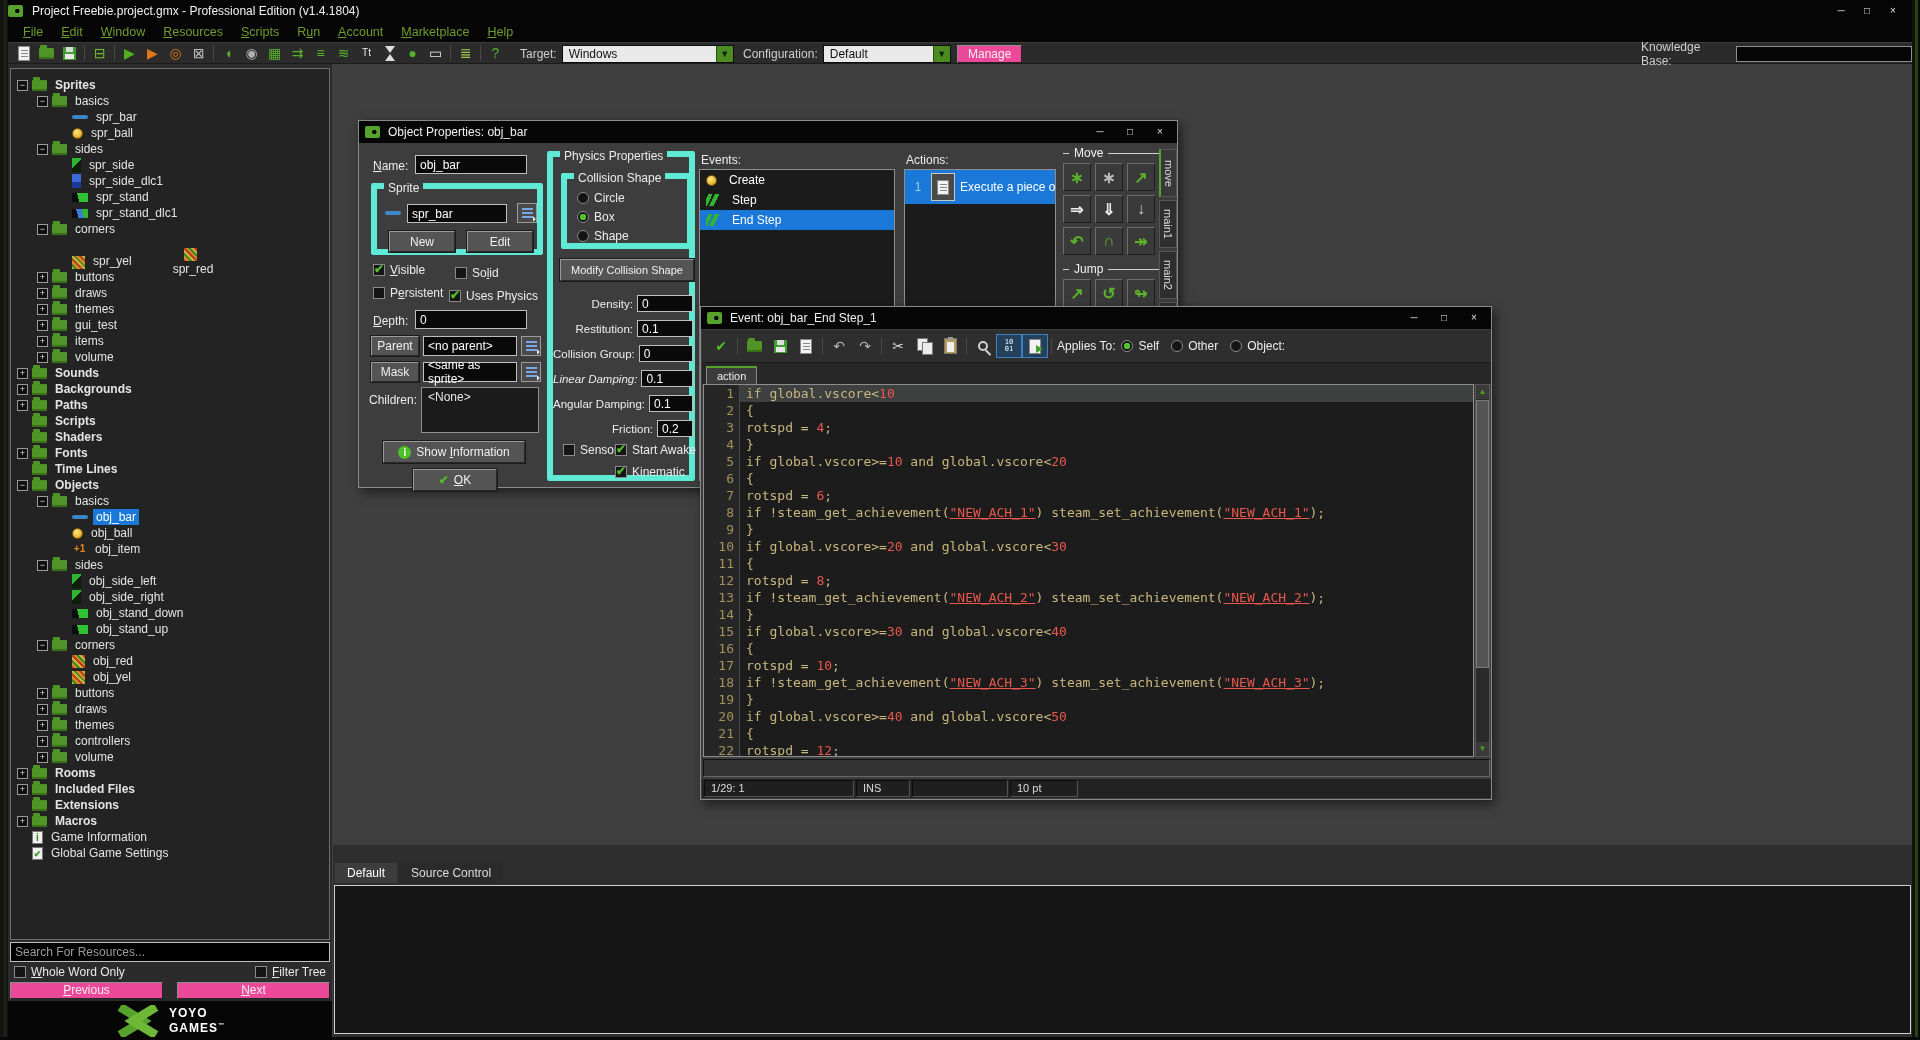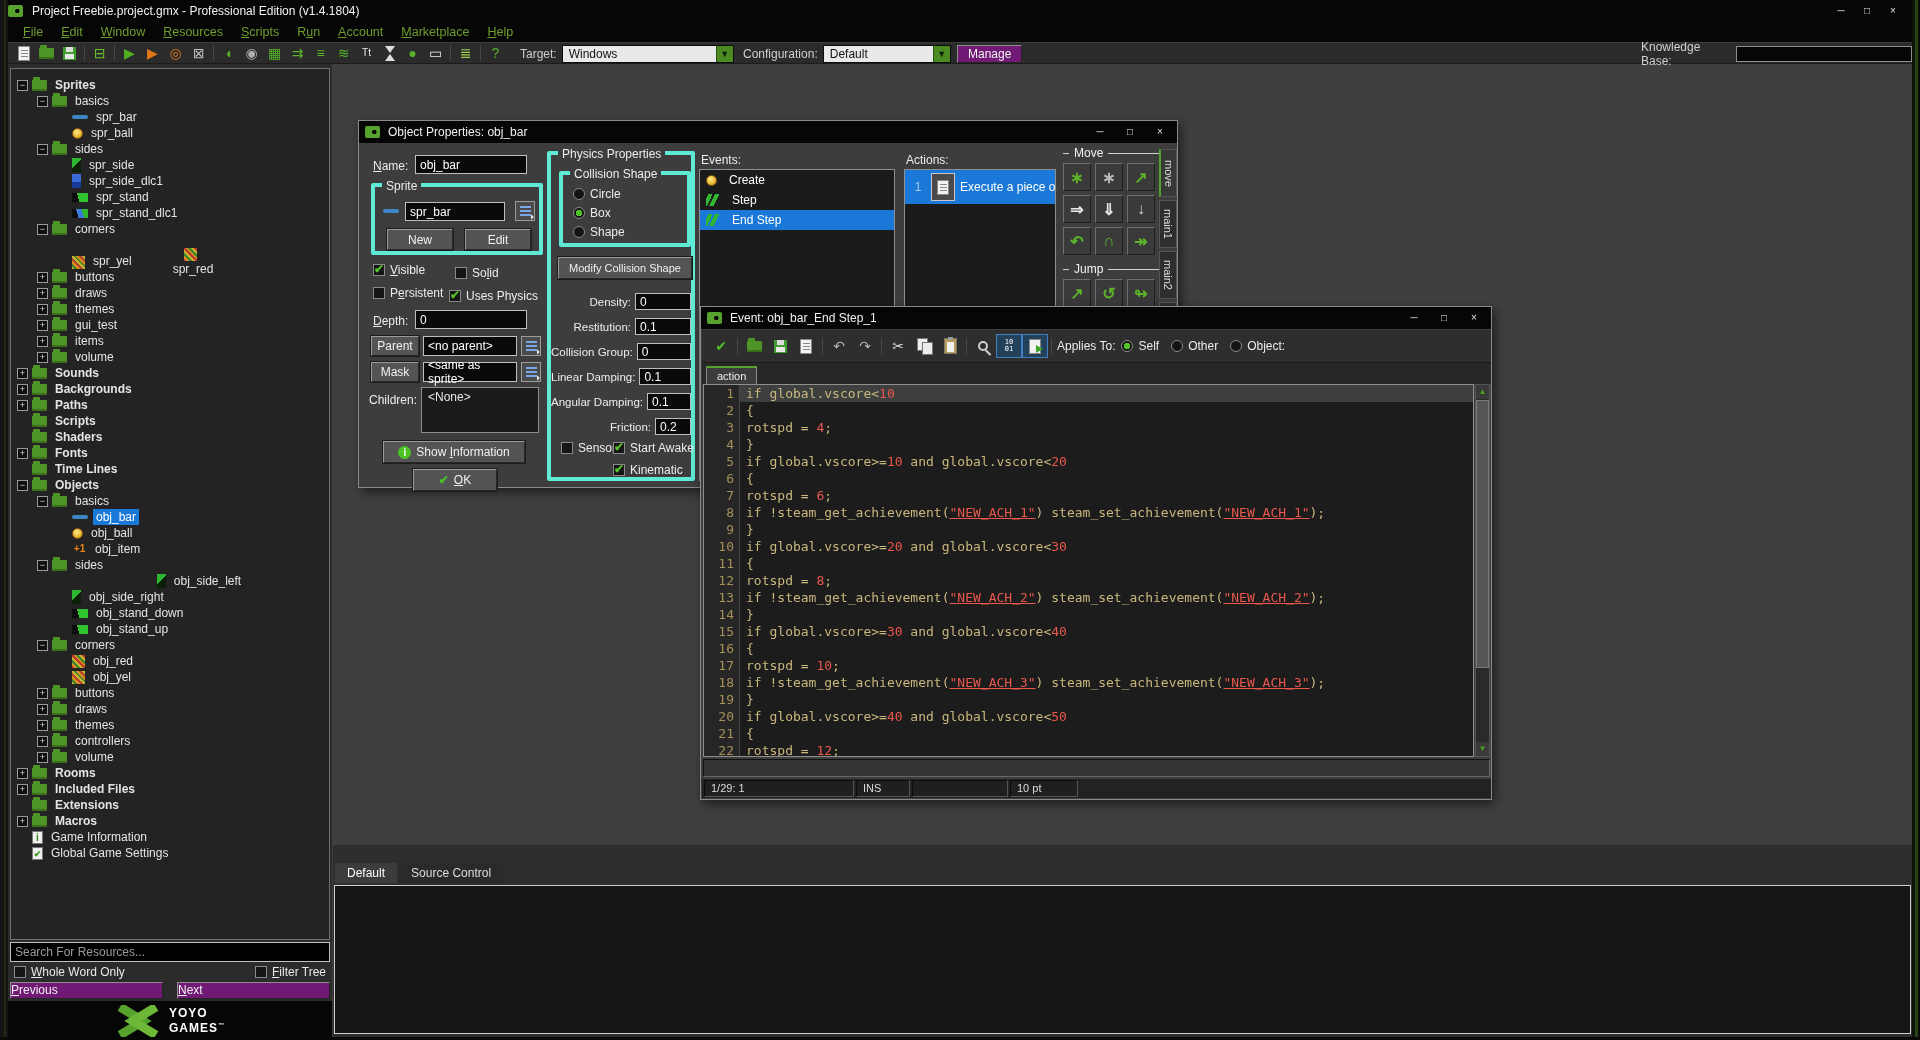--- a/index.html
+++ b/index.html
@@ -26,21 +26,21 @@
 .tb-btn.active{border:1px solid #3f7fc2;background:#24415c}
 .tb-glyph{font-size:14px;line-height:14px}
 .tb-sep{width:1px;height:16px;background:#141414;border-right:1px solid #474747;margin:0 3px;display:inline-block}
 .tb-txt2{flex-direction:column}
 .tb-txt2 span{font-size:7px;line-height:7px;color:#fff;font-family:"DejaVu Sans Mono",monospace}
 .tb-group{position:absolute;top:2px;display:flex;align-items:center;height:18px}
 .tb-label{color:#cfcfcf;margin-right:5px}
 .combo{background:#e9e9e9;color:#111;height:18px;display:flex;align-items:center;border:1px solid #0c0c0c}
 .combo .cval{padding:0 6px;flex:1}
 .combo .carw{width:17px;height:16px;background:#4c8a22;border-left:1px solid #2c5212;color:#08210a;font-size:9px;display:flex;align-items:center;justify-content:center}
-.gbtn{background:#701a75;border:1px solid #8f8f8f;border-bottom-color:#242424;border-right-color:#242424;color:#f0f0f0;padding:1px 10px;text-align:left}
+.gbtn{background:#ec4899;border:1px solid #8f8f8f;border-bottom-color:#242424;border-right-color:#242424;color:#f0f0f0;padding:1px 10px;text-align:center}
 .dinp{background:#060606;border:1px solid #8f8f8f;color:#e8e8e8;height:16px}
 
 #left-panel{left:8px;top:64px;width:324px;height:976px;background:#2b2b2b}
 #tree-box{position:absolute;left:2px;top:4px;width:320px;height:872px;background:#232323;border:1px solid #6e6e6e;overflow:hidden;padding-top:8px}
 .trow{height:16px;display:flex;align-items:center;white-space:nowrap}
 .texp{width:11px;height:11px;flex:none;border:1px solid #9a9a9a;background:#101010;color:#dcdcdc;font-size:9px;line-height:9px;text-align:center;margin-right:4px}
 .texp.hid{visibility:hidden}
 .ticn{flex:none;margin-right:5px}
 .tlbl{color:#e4e4e4;padding:1px 3px}
 .tlbl.b{font-weight:bold}
@@ -74,21 +74,21 @@
 #nav-btns .gbtn{flex:1;padding:0}
 #footer{position:absolute;left:0px;top:937px;width:324px;height:39px;background:#060606;display:flex;align-items:center;justify-content:center;gap:8px}
 #brand-text{line-height:12px;color:#fff;font-weight:bold;letter-spacing:1px}
 #brand-text .sup{font-size:6px;vertical-align:super}
 
 .win{position:absolute;border:1px solid #8a8a8a;background:#3d3d3d;box-shadow:3px 4px 10px rgba(0,0,0,.55)}
 .win-title{height:22px;background:#060606;display:flex;align-items:center;padding:0 6px;gap:8px}
 .win-title .wt{color:#f0f0f0;flex:1;white-space:nowrap}
 .win-title .wbtn{width:22px;height:14px;line-height:13px}
 
-.grp{position:absolute;border:4px solid #5eead4;border-radius:2px}
+.grp{position:absolute;border:6px solid #5eead4;border-radius:2px}
 .glabel{position:absolute;top:-8px;left:7px;background:#3d3d3d;padding:0 4px;color:#ececec;line-height:14px}
 .fld{background:#0a0a0a;border:1px solid #bfbfbf;color:#fff;padding:0 4px;display:flex;align-items:center}
 .lbl{color:#ececec;white-space:nowrap}
 .btn{background:#545454;border:1px solid #9b9b9b;border-bottom-color:#282828;border-right-color:#282828;outline:1px solid #1c1c1c;color:#f0f0f0;display:flex;align-items:center;justify-content:center;gap:5px;white-space:nowrap}
 .icnbtn{width:20px;height:20px;background:#4a4a4a;border:1px solid #9b9b9b;display:flex;align-items:center;justify-content:center}
 .icn-list{width:11px;height:11px;background:repeating-linear-gradient(#7aa7e8 0 2px,transparent 2px 4px);position:relative}
 .icn-list::after{content:"";position:absolute;right:-2px;bottom:-2px;border-left:4px solid transparent;border-top:4px solid #e8e8e8;transform:rotate(45deg)}
 .rb{width:12px;height:12px;border-radius:50%;background:#141414;border:1px solid #8a8a8a;flex:none}
 .rb.on{background:radial-gradient(circle,#52c22a 0 3px,#141414 3.5px)}
 .rbwrap{display:flex;align-items:center;gap:5px}
@@ -425,21 +425,21 @@
       <div class="trow" style="padding-left: 46px;">
         <span class="texp hid"></span>
         <span class="ticn i-item"></span>
         <span class="tlbl">obj_item</span>
       </div>
       <div class="trow" style="padding-left: 26px;">
         <span class="texp">−</span>
         <span class="ticn i-folder"></span>
         <span class="tlbl">sides</span>
       </div>
-      <div class="trow" style="padding-left: 46px; justify-content: center;">
+      <div class="trow" style="padding-left: 46px;">
         <span class="texp hid"></span>
         <span class="ticn i-sideg"></span>
         <span class="tlbl">obj_side_left</span>
       </div>
       <div class="trow" style="padding-left: 46px;">
         <span class="texp hid"></span>
         <span class="ticn i-sideg"></span>
         <span class="tlbl">obj_side_right</span>
       </div>
       <div class="trow" style="padding-left: 46px;">
@@ -645,21 +645,21 @@
           </div>
           <div style="display: flex; align-items: center; height: 25px;">
             <span class="lbl" style="flex: 1 1 0%; text-align: right; margin-right: 4px; font-size: 11.5px;">Restitution:</span>
             <span class="fld" style="width: 56px; height: 17px; margin-right: 8px;">0.1</span>
           </div>
           <div style="display: flex; align-items: center; height: 25px;">
             <span class="lbl" style="flex: 1 1 0%; text-align: right; margin-right: 4px; font-size: 11.5px;">Collision Group:</span>
             <span class="fld" style="width: 56px; height: 17px; margin-right: 8px;">0</span>
           </div>
           <div style="display: flex; align-items: center; height: 25px;">
-            <span class="lbl" style="flex: 1 1 0%; text-align: right; margin-right: 4px; font-size: 11.5px;">Linear Damping:</span>
+            <span class="lbl" style="flex: 1 1 0%; text-align: right; margin-right: 4px; font-size: 11.5px; font-style: italic;">Linear Damping:</span>
             <span class="fld" style="width: 56px; height: 17px; margin-right: 8px;">0.1</span>
           </div>
           <div style="display: flex; align-items: center; height: 25px;">
             <span class="lbl" style="flex: 1 1 0%; text-align: right; margin-right: 4px; font-size: 11.5px;">Angular Damping:</span>
             <span class="fld" style="width: 56px; height: 17px; margin-right: 8px;">0.1</span>
           </div>
           <div style="display: flex; align-items: center; height: 25px;">
             <span class="lbl" style="flex: 1 1 0%; text-align: right; margin-right: 4px; font-size: 11.5px;">Friction:</span>
             <span class="fld" style="width: 36px; height: 17px; margin-right: 8px;">0.2</span>
           </div>

